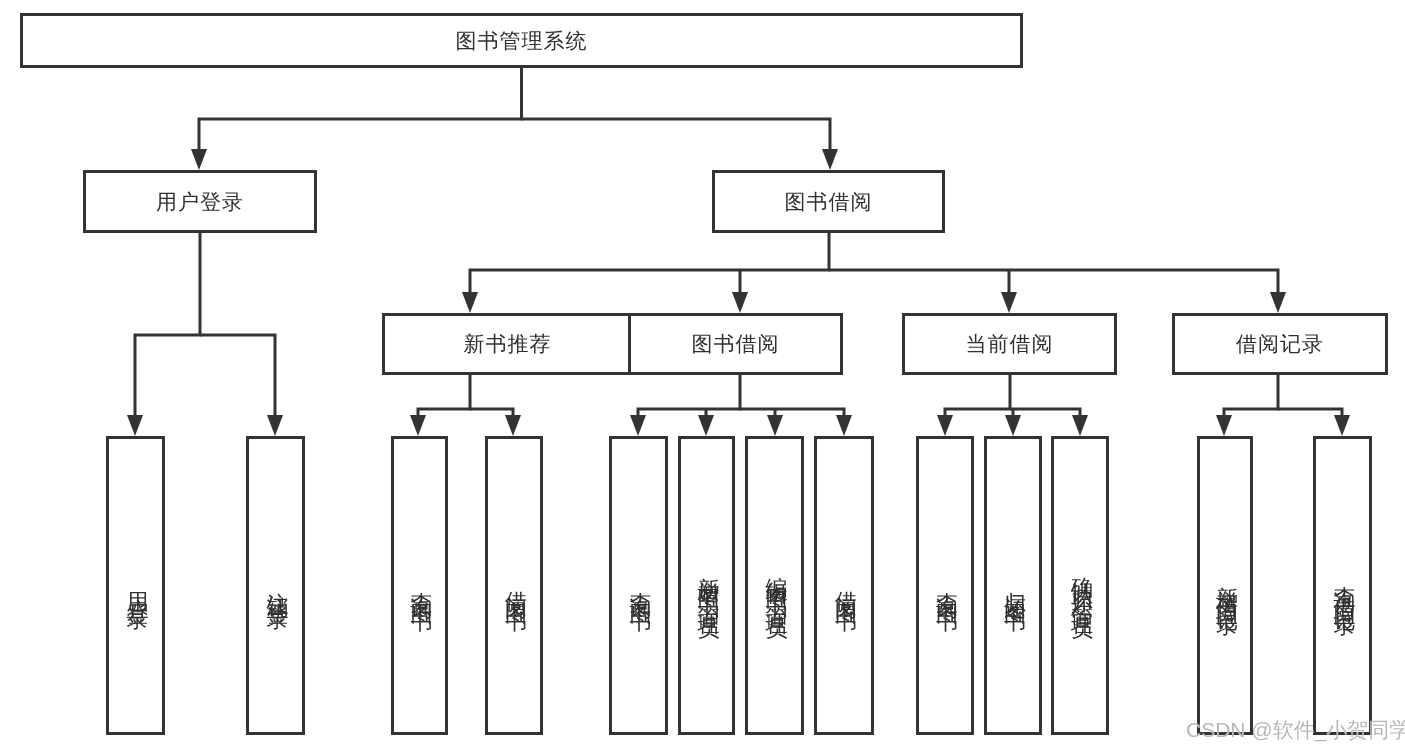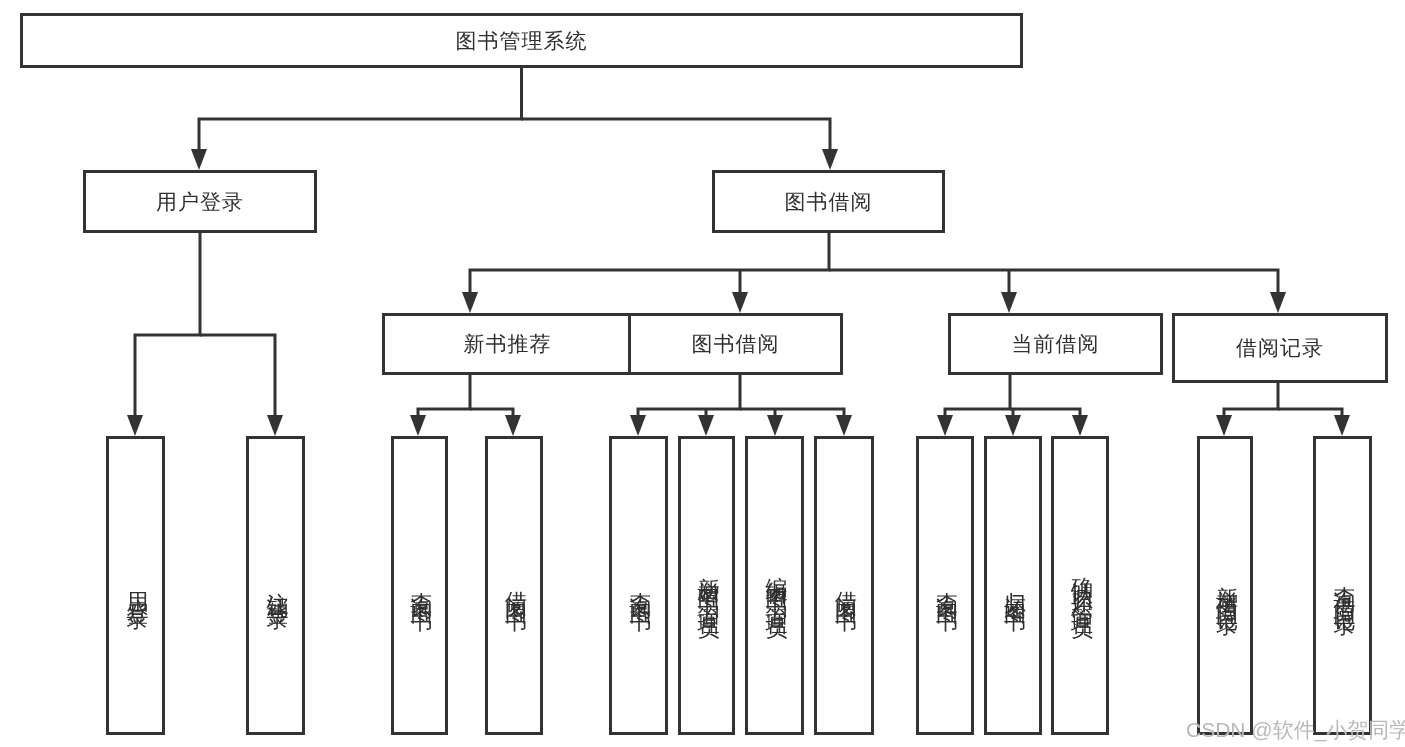--- a/index.html
+++ b/index.html
@@ -49,22 +49,22 @@
     letter-spacing: 6px;
     font-size: 22px;
     line-height: 1;
   }
   
   .n-root          { left: 20px;   top: 13px;  width: 1003px; height: 55px; }
   .n-user-login    { left: 83px;   top: 170px; width: 234px;  height: 63px; }
   .n-book-mgmt     { left: 712px;  top: 170px; width: 233px;  height: 63px; }
   .n-new-rec       { left: 382px;  top: 313px; width: 251px;  height: 62px; }
   .n-book-borrow   { left: 628px;  top: 313px; width: 215px;  height: 62px; }
-  .n-cur-borrow    { left: 902px;  top: 313px; width: 215px;  height: 62px; margin-left: 46px; }
-  .n-borrow-rec    { left: 1172px; top: 313px; width: 216px;  height: 70px; }
+  .n-cur-borrow    { left: 902px;  top: 313px; width: 215px;  height: 62px; }
+  .n-borrow-rec    { left: 1172px; top: 313px; width: 216px;  height: 62px; }
   .l-user-login    { left: 106px;  top: 436px; width: 59px; height: 299px; }
   .l-logout        { left: 246px;  top: 436px; width: 59px; height: 299px; }
   .l-query-1       { left: 391px;  top: 436px; width: 57px; height: 299px; }
   .l-borrow-1      { left: 485px;  top: 436px; width: 58px; height: 299px; }
   .l-query-2       { left: 609px;  top: 436px; width: 59px; height: 299px; }
   .l-add-book      { left: 678px;  top: 436px; width: 57px; height: 299px; }
   .l-edit-book     { left: 745px;  top: 436px; width: 59px; height: 299px; }
   .l-borrow-2      { left: 814px;  top: 436px; width: 60px; height: 299px; }
   .l-query-3       { left: 916px;  top: 436px; width: 58px; height: 299px; }
   .l-return-book   { left: 984px;  top: 436px; width: 58px; height: 299px; }

